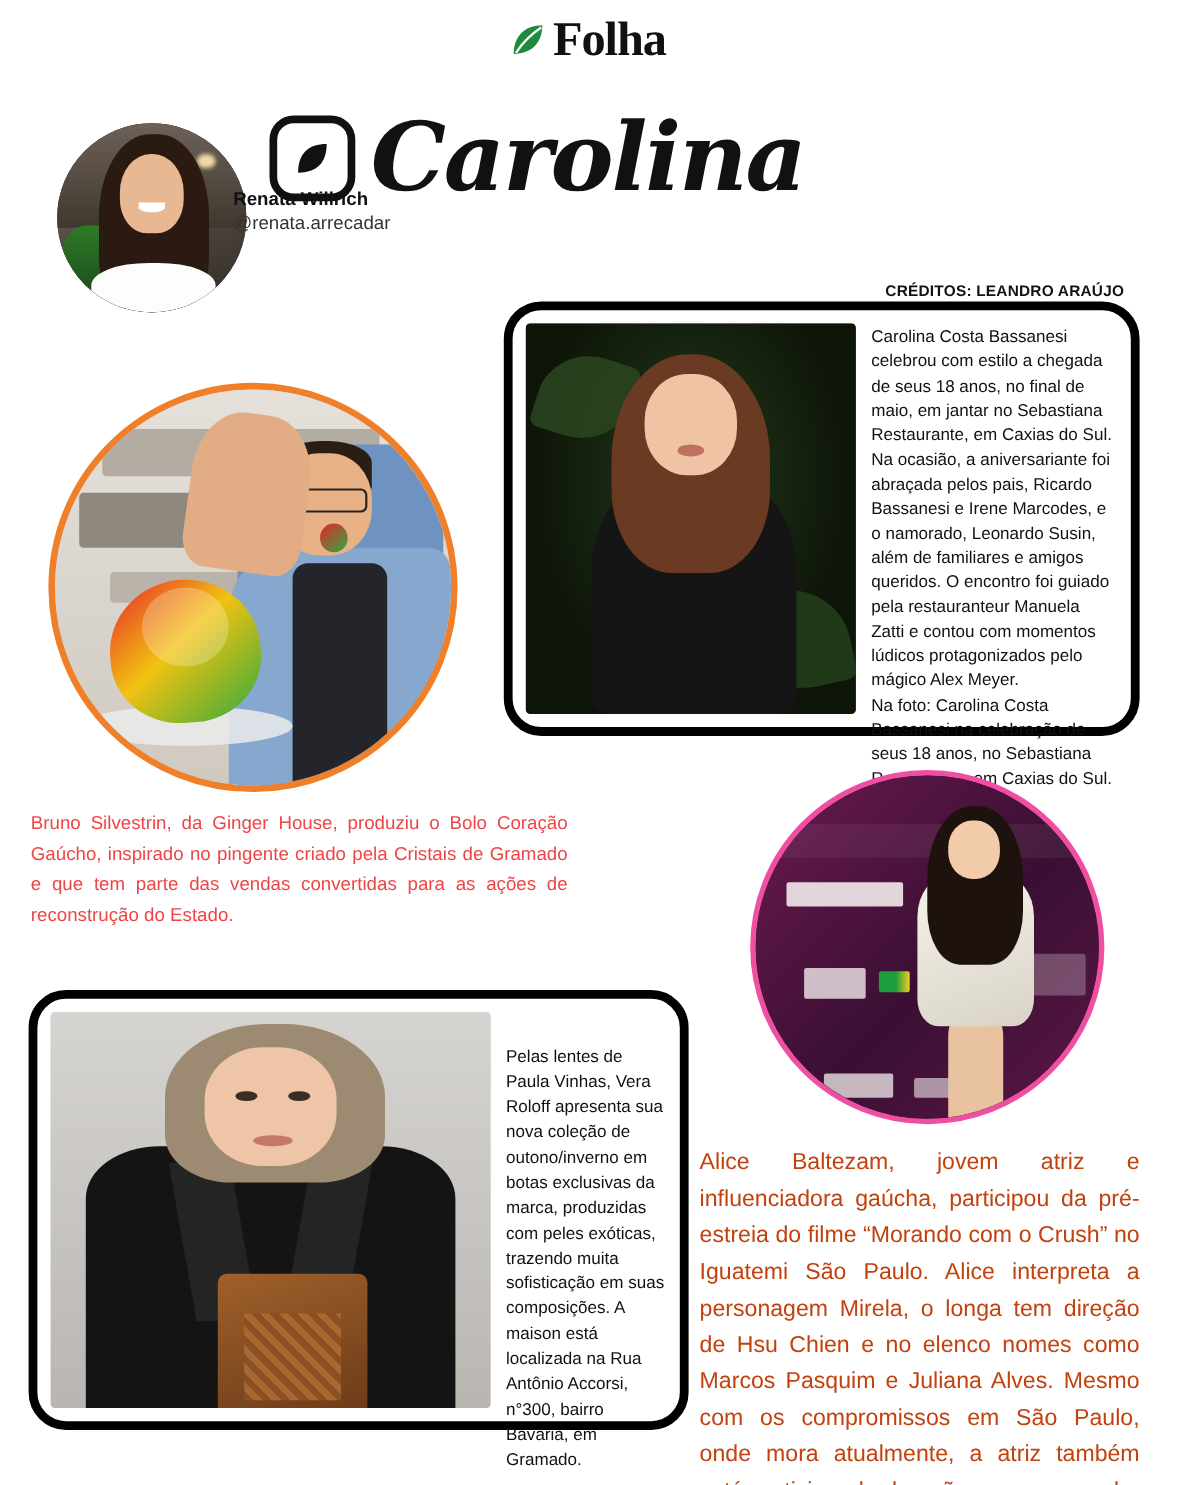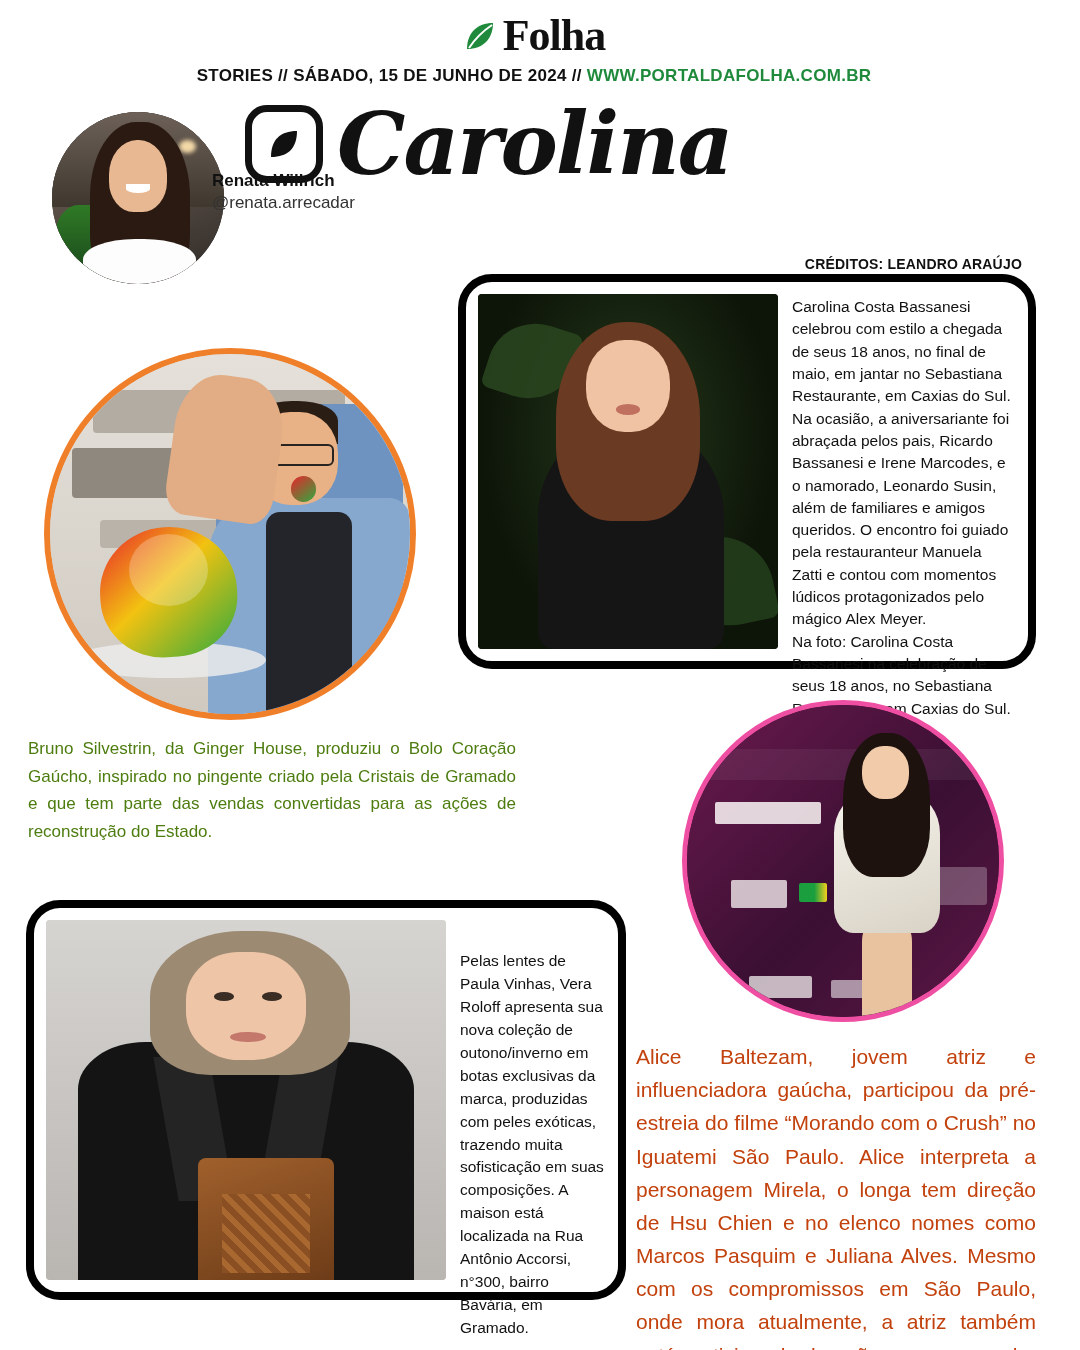--- a/index.html
+++ b/index.html
@@ -163,21 +163,21 @@
     background: #d8d4cd;
   }
   .story-bruno-text {
     position: absolute;
     top: 735px;
     left: 28px;
     width: 488px;
     font-size: 17px;
     line-height: 1.62;
     text-align: justify;
-    color: #4d7c0f;
+    color: #ef4444;
   }
 
   
   .story-alice-photo {
     position: absolute;
     top: 700px;
     left: 682px;
     width: 322px;
     height: 322px;
     border-radius: 50%;
@@ -294,23 +294,20 @@
 
   <div class="masthead">
     <div class="logo-row">
       <span class="logo-leaf">
         <svg width="34" height="34" viewBox="0 0 34 34" aria-hidden="true">
           <path d="M4 30 C4 14 14 4 30 4 C30 20 20 30 4 30 Z" fill="#1f8a3b"></path>
           <path d="M6 29 C12 20 20 12 29 6" stroke="#ffffff" stroke-width="2" fill="none"></path>
         </svg>
       </span>
       <span class="logo-word">Folha</span>
-    </div>
-    <div class="masthead-sub">
-      <span class="dark">STORIES // SÁBADO, 15 DE JUNHO DE 2024 // </span><span>WWW.PORTALDAFOLHA.COM.BR</span>
     </div>
   </div>
 
   <div class="stories-block">
     <div class="ig-badge">
       <svg width="42" height="42" viewBox="0 0 42 42" aria-hidden="true">
         <path d="M8 34 C8 17 17 8 34 8 C34 25 25 34 8 34 Z" fill="#111"></path>
       </svg>
     </div>
     <div class="stories-script">Carolina</div>

